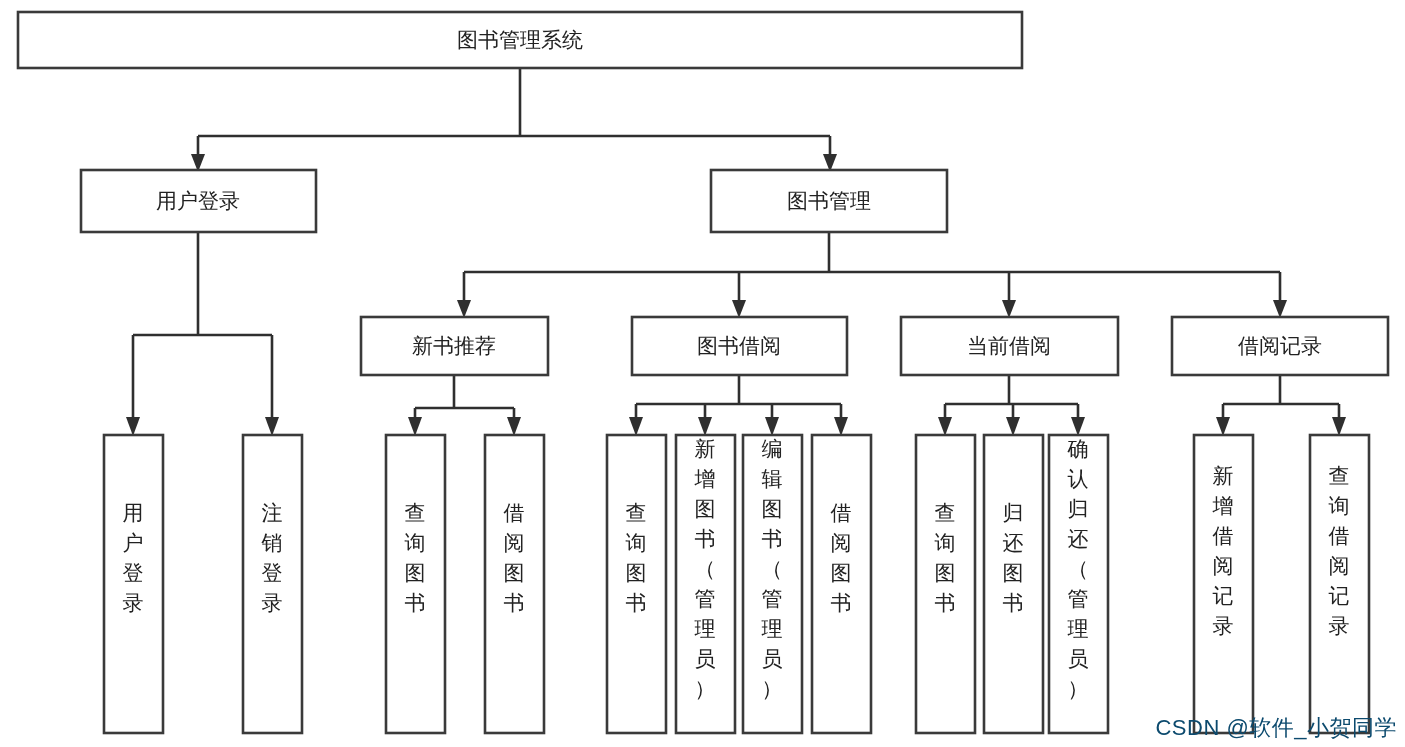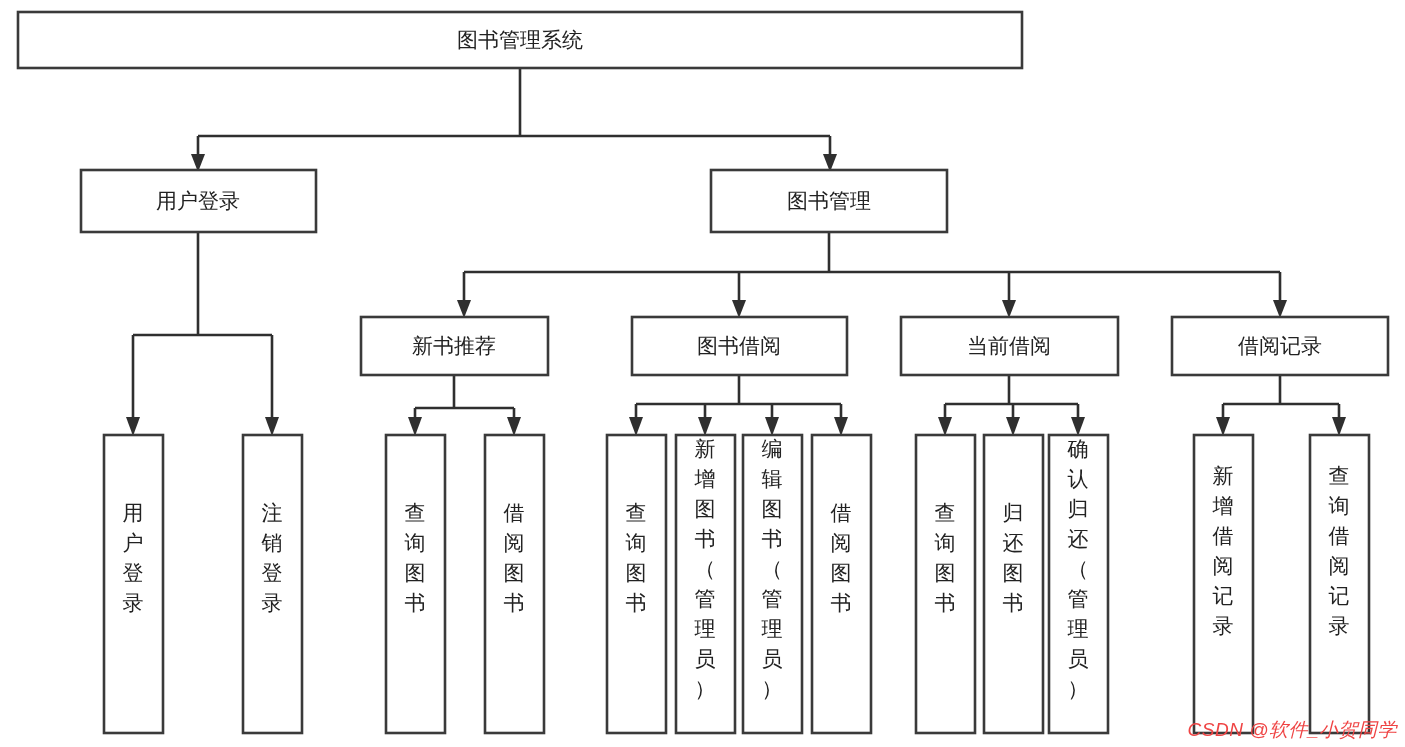--- a/index.html
+++ b/index.html
@@ -18,22 +18,22 @@
     white-space:pre;
   }
   .lbl-v{
     font-family:"Liberation Sans","DejaVu Sans",sans-serif;
     font-size:21px;fill:#222222;text-anchor:middle;
     white-space:pre;
   }
   .watermark{
     position:absolute;right:8px;bottom:4px;
     font-family:"Liberation Sans","DejaVu Sans",sans-serif;
-    font-size:19px;color:#ef4444;letter-spacing:0.5px;
-    pointer-events:none;user-select:none;font-style:italic;
+    font-size:22px;color:#0c4a6e;letter-spacing:0.5px;
+    pointer-events:none;user-select:none;
   }
 </style>
 </head>
 <body>
 
 <svg id="diagram" viewBox="0 0 1405 747">
   <defs></defs>
 
   <g>
 

